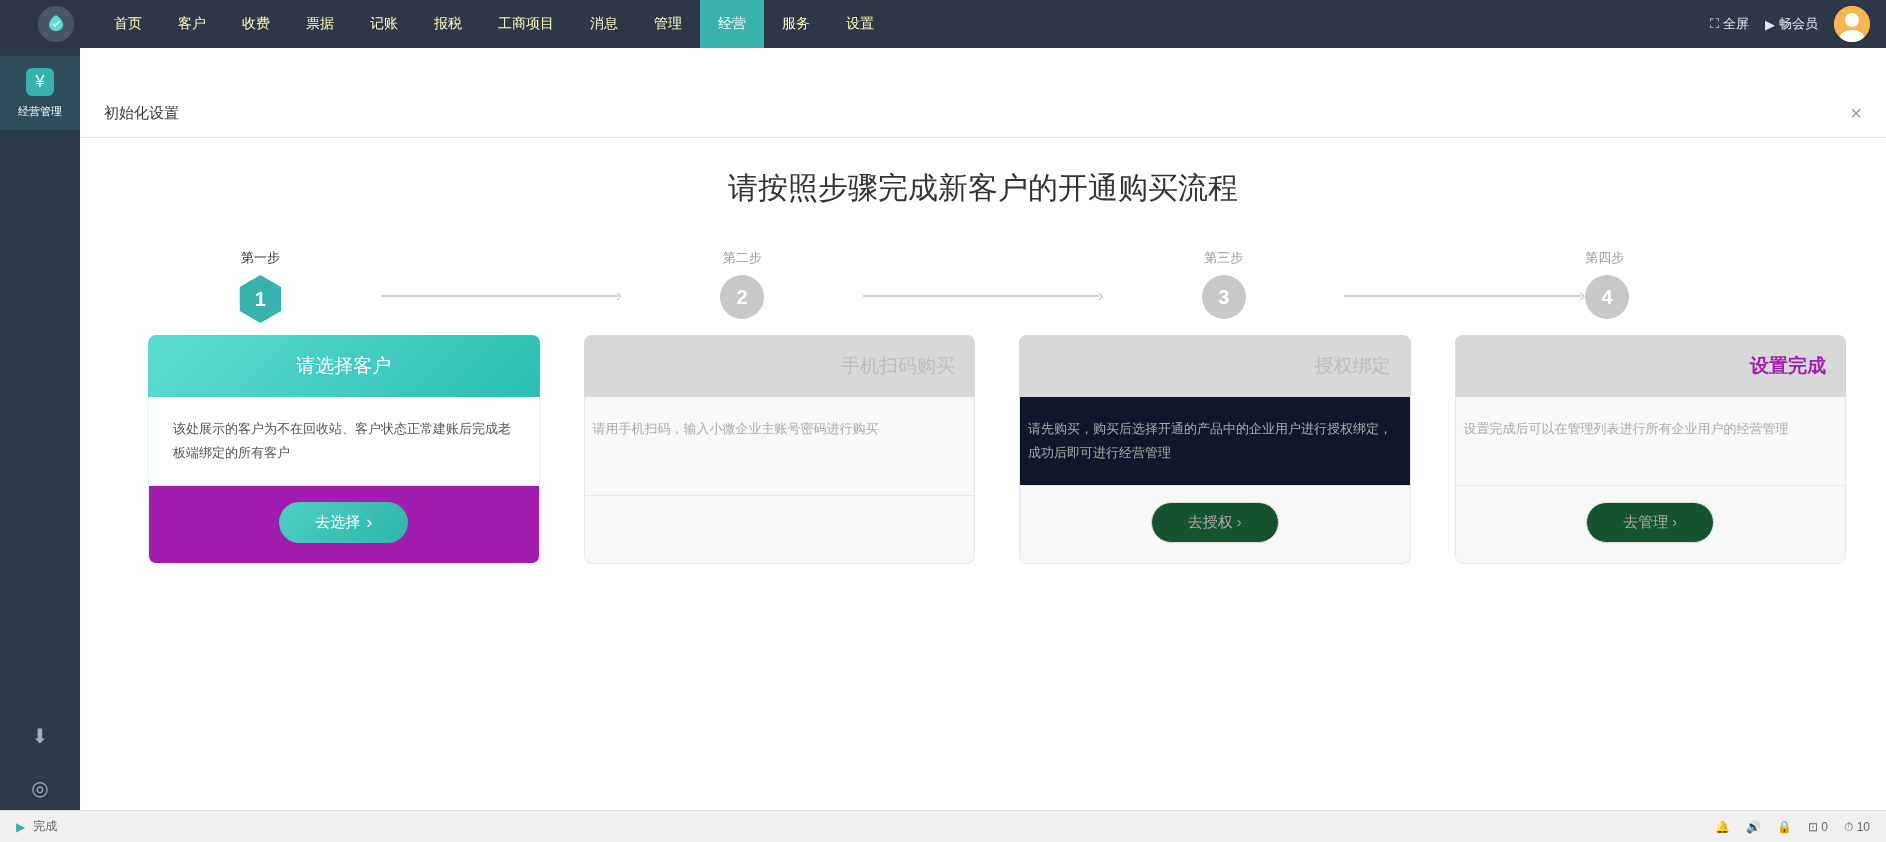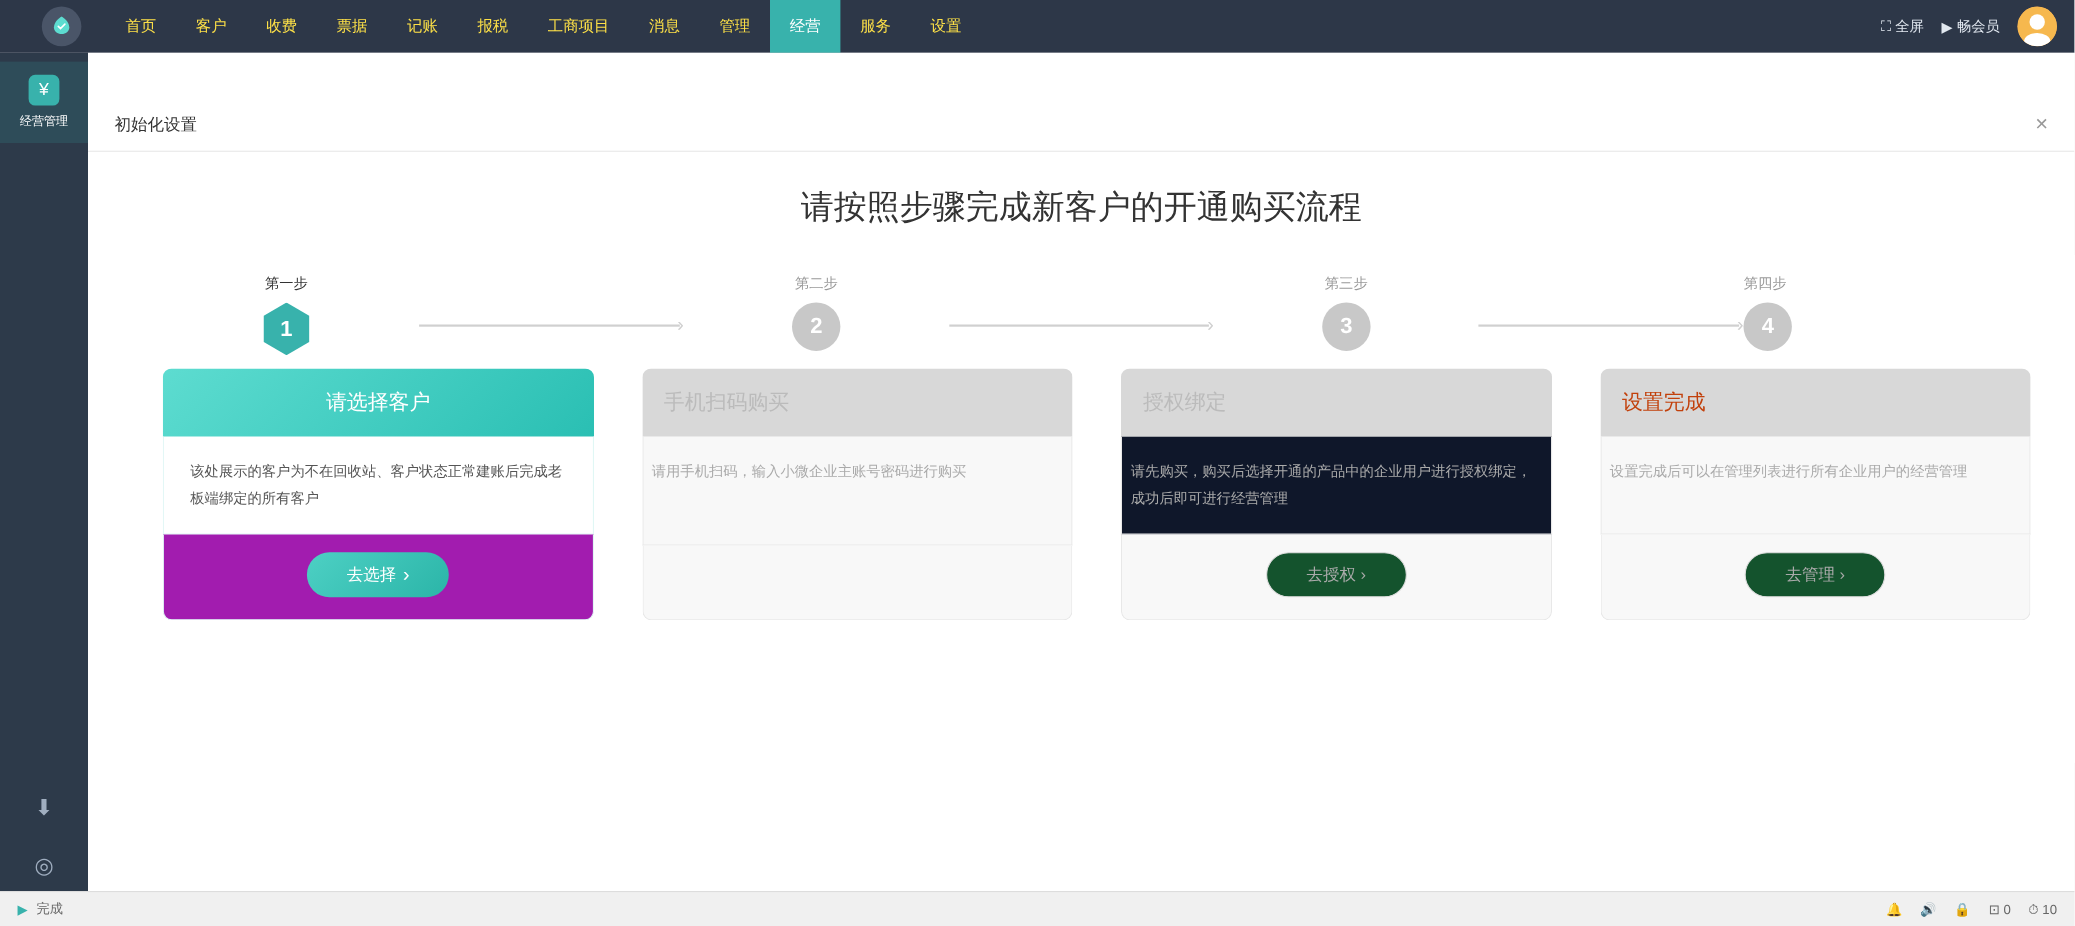--- a/index.html
+++ b/index.html
@@ -31,21 +31,21 @@
       color: #fff;
       font-size: 18px;
     }
     .nav-items {
       display: flex;
       flex: 1;
       align-items: center;
       gap: 0;
     }
     .nav-item {
-      color: #fde047;
+      color: #fef9c3;
       font-size: 14px;
       padding: 0 18px;
       height: 48px;
       display: flex;
       align-items: center;
       cursor: pointer;
     }
     .nav-item.active {
       background: #38b2ac;
       color: #fff;
@@ -228,21 +228,21 @@
       margin-left: 28px;
     }
     .card-head-active {
       background: linear-gradient(135deg, #5ddcd0, #2abfb3);
       padding: 18px 20px;
       text-align: center;
     }
     .card-head-inactive {
       background: #d8d8d8;
       padding: 18px 20px;
-      text-align: left;
+      text-align: right;
     }
     .card-content {
       background: #f8f8f8;
       flex: 1;
       padding: 20px 8px;
       border: 1px solid #e8e8e8;
       border-top: none;
     }
     .card-content-active {
       background: #fff;
@@ -419,21 +419,21 @@
           </div>
           <div class="action-area">
             <button class="btn-outline">
               <span>去授权  ›</span>
             </button>
           </div>
         </div>
 
         <div class="card-wrapper">
           <div class="card-head-inactive">
-            <span style="font-size:19px;color:#c2410c;font-weight:400;">设置完成</span>
+            <span style="font-size:19px;color:#a21caf;font-weight:700;">设置完成</span>
           </div>
           <div class="card-content" style="background:#f8f8f8;">
             <p style="font-size:13px;color:#aaa;line-height:1.85;">设置完成后可以在管理列表进行所有企业用户的经营管理</p>
           </div>
           <div class="action-area">
             <button class="btn-outline">
               <span>去管理  ›</span>
             </button>
           </div>
         </div>

